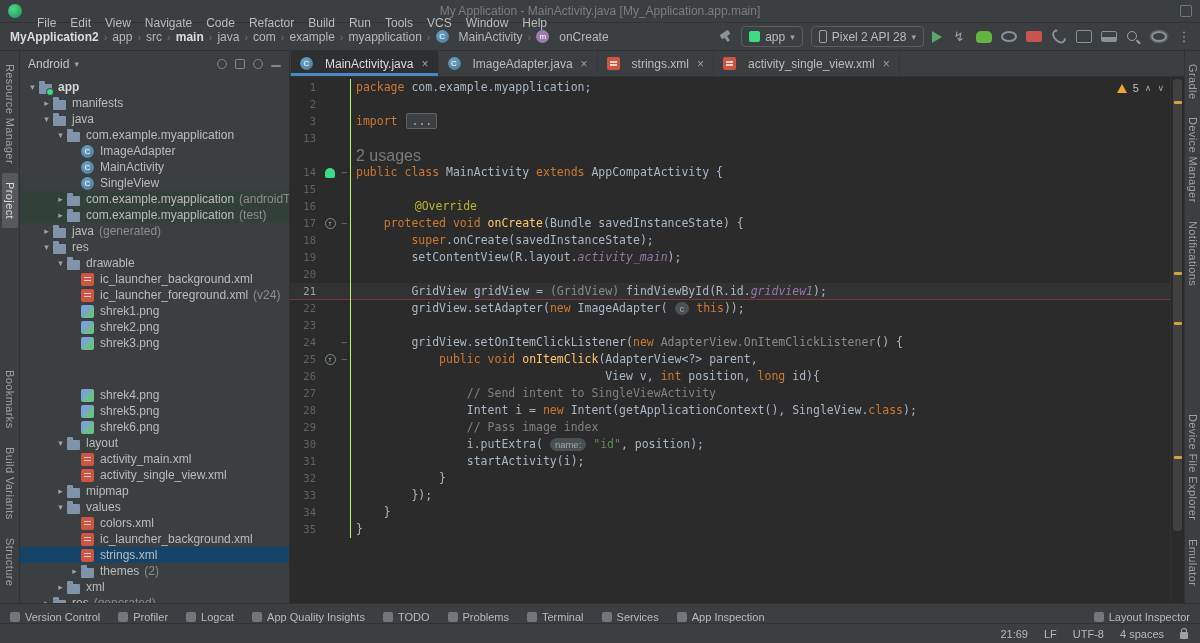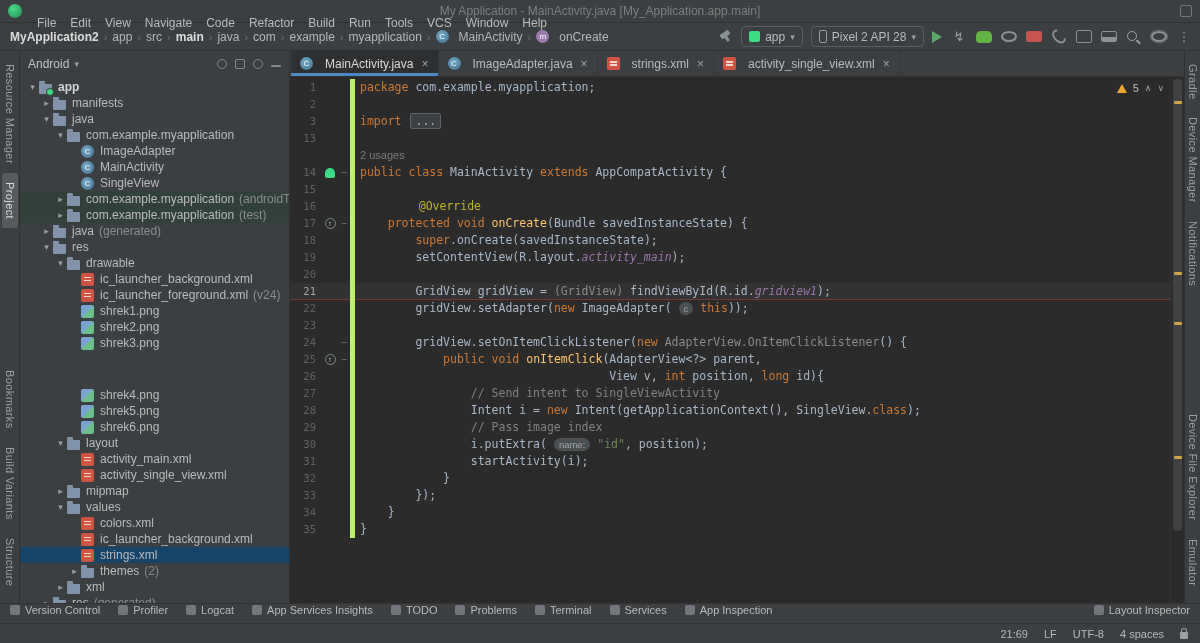--- a/index.html
+++ b/index.html
@@ -90,42 +90,42 @@
   .editor-body{flex:1;display:flex;min-height:0;position:relative;}
   .code-scroll{flex:1;position:relative;overflow:hidden;padding-top:2px;}
   .cl{display:flex;height:17px;line-height:17px;font-family:"DejaVu Sans Mono",monospace;font-size:11.5px;white-space:pre;}
   .cl.cur{background:#323232;box-shadow:inset 0 -1px 0 rgba(150,60,60,.65);}
   .cl.cur .ln{color:#a4a3a3;}
   .ln{width:32px;text-align:right;color:#606366;padding-right:6px;flex:none;font-size:10.5px;}
   .gut{width:16px;flex:none;display:flex;align-items:center;justify-content:center;}
   .gi-android{width:10px;height:10px;background:#3ddc84;border-radius:50% 50% 20% 20%;}
   .gi-override{width:11px;height:11px;border-radius:50%;border:1px solid #7f8b91;color:#8fa0a6;font-size:8px;display:flex;align-items:center;justify-content:center;}
   .foldc{width:12px;flex:none;color:#707274;text-align:center;font-size:10px;}
-  .ct{flex:1;border-left:5px solid #bef264;padding-left:5px;}
+  .ct{flex:1;border-left:1px solid #bef264;padding-left:5px;}
   .tk-kw{color:#cc7832;}
   .tk-p{color:#a9b7c6;}
   .tk-str{color:#6a8759;}
   .tk-com{color:#808080;}
   .tk-fld{color:#9876aa;font-style:italic;}
   .tk-mtd{color:#ffc66b;}
   .tk-ann{color:#bbb529;padding-left:31px;}
   .tk-gray{color:#8a8a8a;}
   .tk-fold{background:#3c4042;border:1px solid #5f6365;border-radius:2px;padding:0 4px;margin-left:2px;color:#a9b7c6;}
   .tk-hint{display:inline-block;line-height:13px;background:#4b5052;border-radius:7px;padding:0 5px;color:#9fa6ab;
            font-size:9.5px;font-family:"Liberation Sans",sans-serif;vertical-align:middle;}
-  .inlay{color:#7a7a7a;font-size:11px;font-family:"Liberation Sans",sans-serif;}
+  .inlay{color:#7a7a7a;font-size:16px;font-family:"Liberation Sans",sans-serif;}
   .inspections{position:absolute;top:5px;right:6px;display:flex;align-items:center;gap:6px;color:#bbbbbb;font-size:11px;z-index:3;}
   .warn-tri{width:0;height:0;border-left:5px solid transparent;border-right:5px solid transparent;border-bottom:9px solid #f0a732;}
   .insp-chev{color:#9da0a3;font-size:9px;}
   .scroll-track{width:14px;flex:none;position:relative;background:#2b2b2b;border-left:1px solid #323232;}
   .scroll-thumb{position:absolute;left:2px;right:2px;top:2px;height:86%;background:rgba(166,166,166,.18);border-radius:4px;}
   .stripe-mark{position:absolute;left:3px;width:8px;height:3px;background:#d0a343;border-radius:1px;}
 
   
-  .twbar{height:20px;background:#3c3f41;border-top:1px solid #323232;display:flex;align-items:flex-start;padding:0 10px;
+  .twbar{height:20px;background:#3c3f41;border-top:1px solid #323232;display:flex;align-items:flex-end;padding:0 10px;
          font-size:11px;gap:18px;flex:none;}
   .tw-btn{display:flex;align-items:center;gap:5px;color:#b9b9b9;white-space:nowrap;}
   .tw-ico{width:10px;height:10px;background:#8a8f93;border-radius:2px;opacity:.7;flex:none;}
   .tw-right{margin-left:auto;display:flex;align-items:center;gap:5px;}
   .statusbar{height:20px;background:#3c3f41;border-top:1px solid #323232;display:flex;align-items:center;
              padding:0 12px;font-size:11px;color:#b9b9b9;flex:none;}
   .sb-right{margin-left:auto;display:flex;align-items:center;gap:16px;}
   .lock{width:8px;height:7px;background:#9da0a3;border-radius:1px;position:relative;margin-top:3px;}
   .lock::before{content:"";position:absolute;top:-4px;left:1px;width:4px;height:4px;border:1.5px solid #9da0a3;border-bottom:none;border-radius:3px 3px 0 0;}
 </style>
@@ -507,21 +507,21 @@
         <span class="tw-btn">
           <span class="tw-ico"></span>
           <span>Profiler</span>
         </span>
         <span class="tw-btn">
           <span class="tw-ico"></span>
           <span>Logcat</span>
         </span>
         <span class="tw-btn">
           <span class="tw-ico"></span>
-          <span>App Services Insights</span>
+          <span>App Quality Insights</span>
         </span>
         <span class="tw-btn">
           <span class="tw-ico"></span>
           <span>TODO</span>
         </span>
         <span class="tw-btn">
           <span class="tw-ico"></span>
           <span>Problems</span>
         </span>
         <span class="tw-btn">

